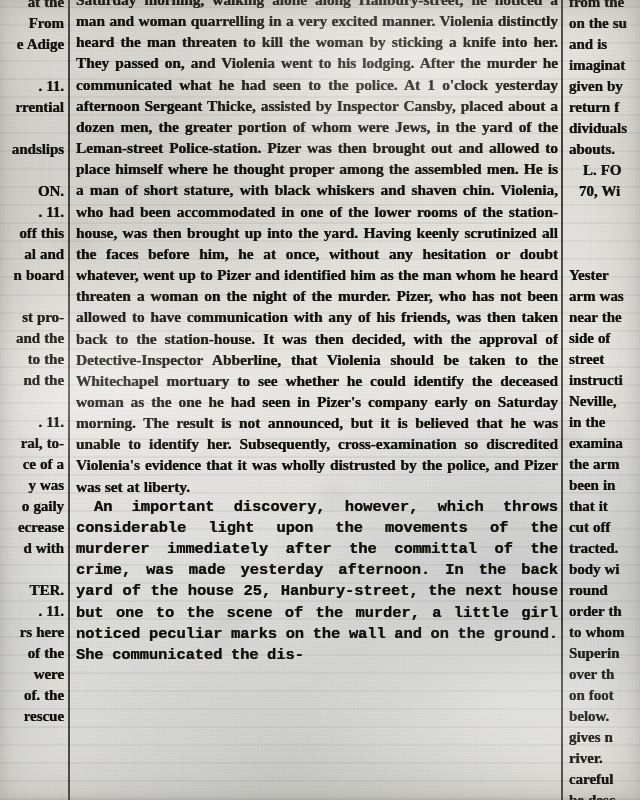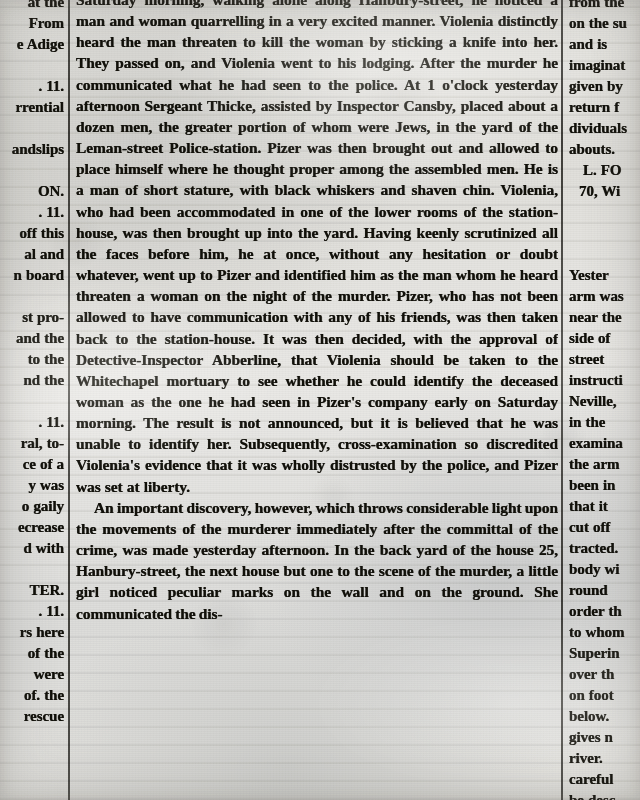--- a/index.html
+++ b/index.html
@@ -109,21 +109,21 @@
     line-height: 21.1px;
     font-weight: 700;
     letter-spacing: -0.05px;
     word-spacing: 0.4px;
     color: #15140e;
     text-shadow:
       0.35px 0 0 rgba(28,27,22,0.52),
       -0.35px 0 0 rgba(28,27,22,0.32),
       0 0.35px 0 rgba(28,27,22,0.30);
   }
-  .col-body p.indent { text-indent: 18px; }
+  .col-body p.indent { text-indent: 18px; font-family: Liberation Mono, monospace; }
   .col-body p.tight  { word-spacing: -0.6px; }
 
   #column-main .col-body p {
     font-size: 15.4px;
     line-height: 21.15px;
   }
 
   #column-left .col-body p,
   #column-right .col-body p {
     text-align: justify;

